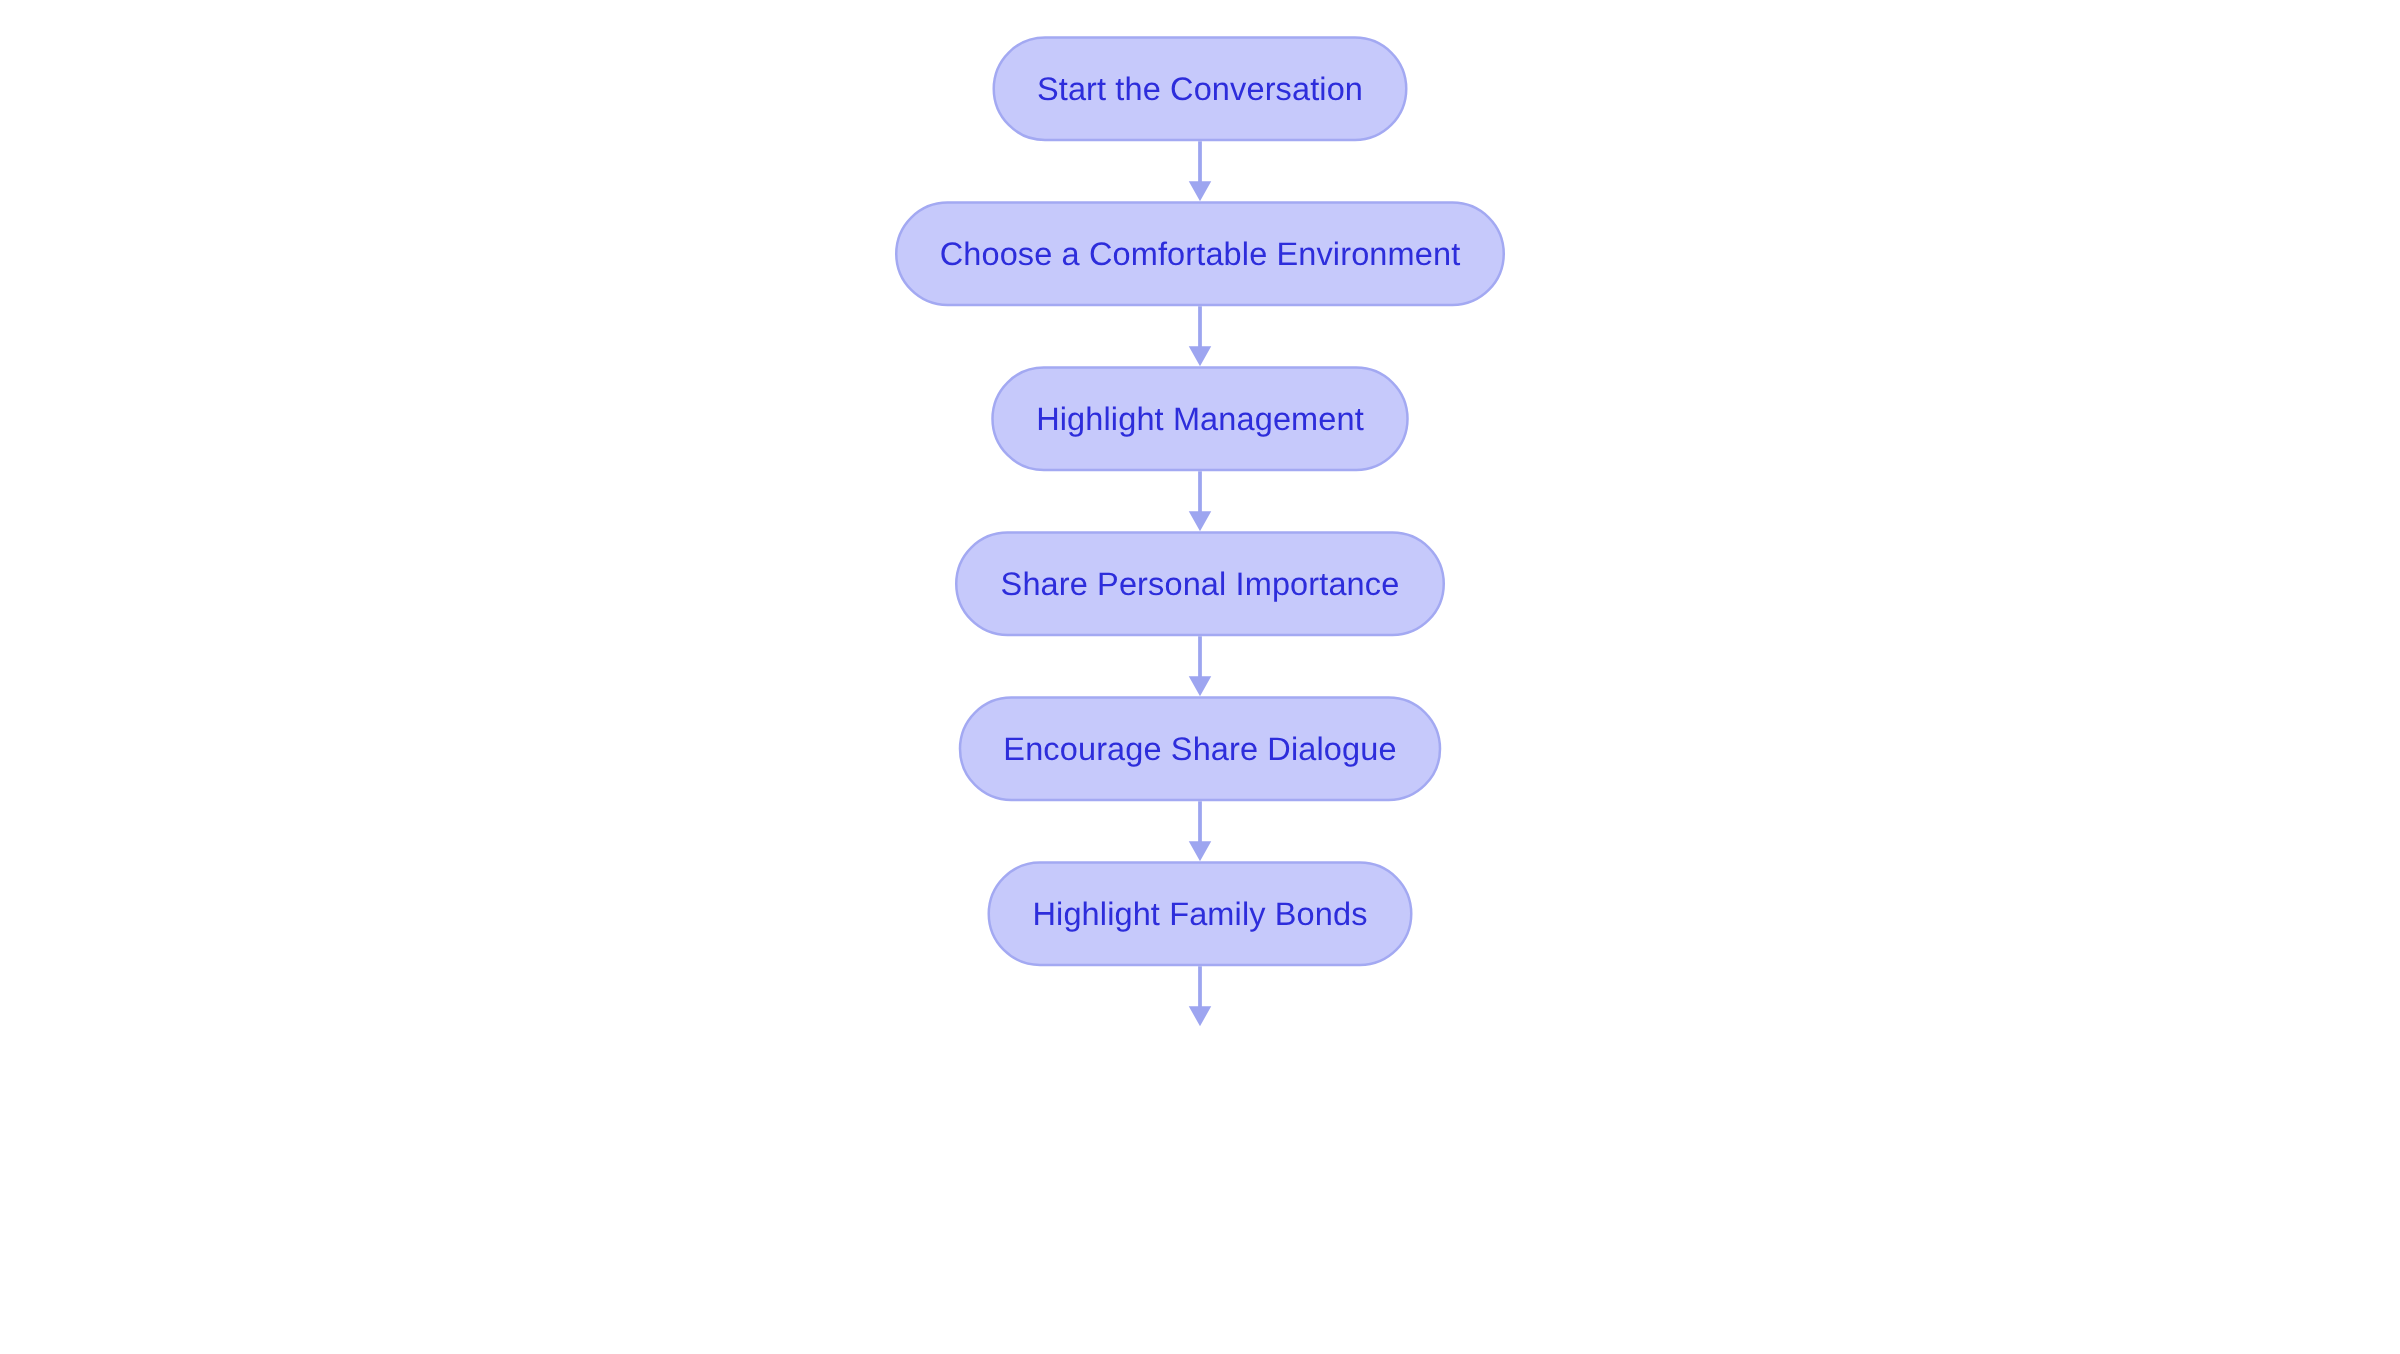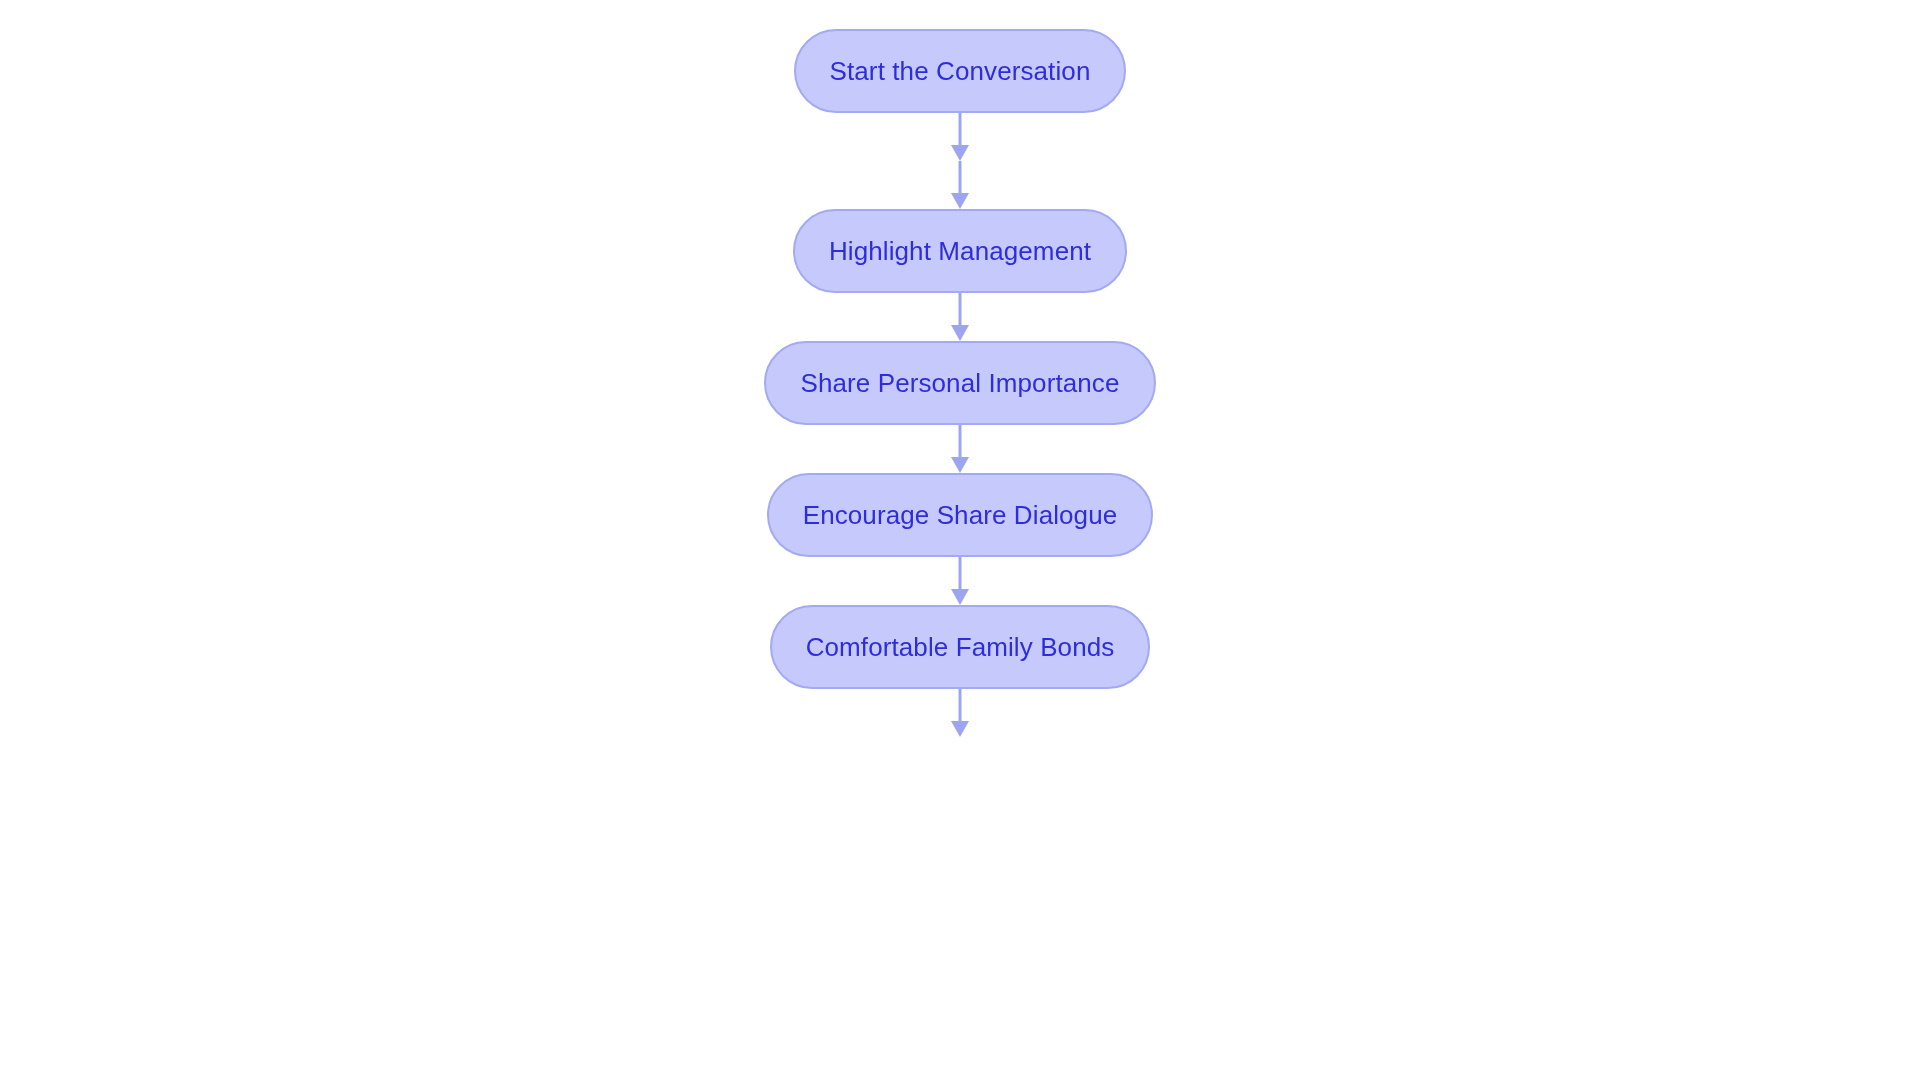--- a/index.html
+++ b/index.html
@@ -94,20 +94,23 @@
 
     <div class="flow-node">
       <span>Start the Conversation</span>
     </div>
 
     <div class="flow-connector">
       <span class="conn-line"></span>
       <span class="conn-head"></span>
     </div>
 
+    <div class="flow-node">
+      <span>Choose a Comfortable Environment</span>
+    </div>
 
     <div class="flow-connector">
       <span class="conn-line"></span>
       <span class="conn-head"></span>
     </div>
 
     <div class="flow-node">
       <span>Highlight Management</span>
     </div>
 
@@ -128,21 +131,21 @@
     <div class="flow-node">
       <span>Encourage Share Dialogue</span>
     </div>
 
     <div class="flow-connector">
       <span class="conn-line"></span>
       <span class="conn-head"></span>
     </div>
 
     <div class="flow-node">
-      <span>Comfortable Family Bonds</span>
+      <span>Highlight Family Bonds</span>
     </div>
 
     <div class="flow-connector">
       <span class="conn-line"></span>
       <span class="conn-head"></span>
     </div>
 
 
   </div>
 </div>

